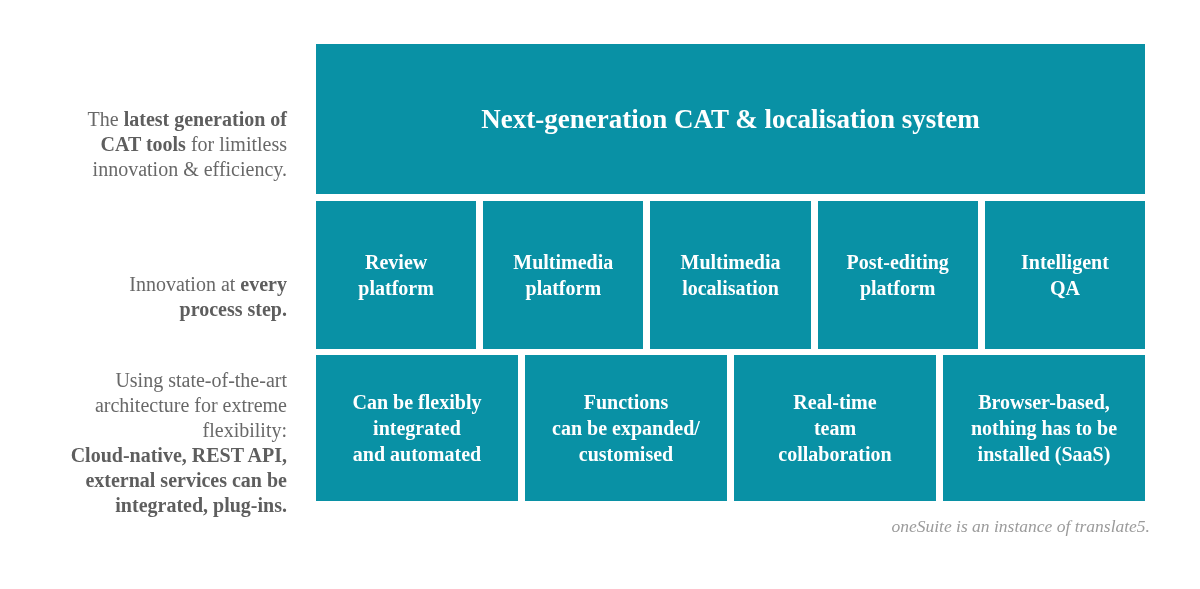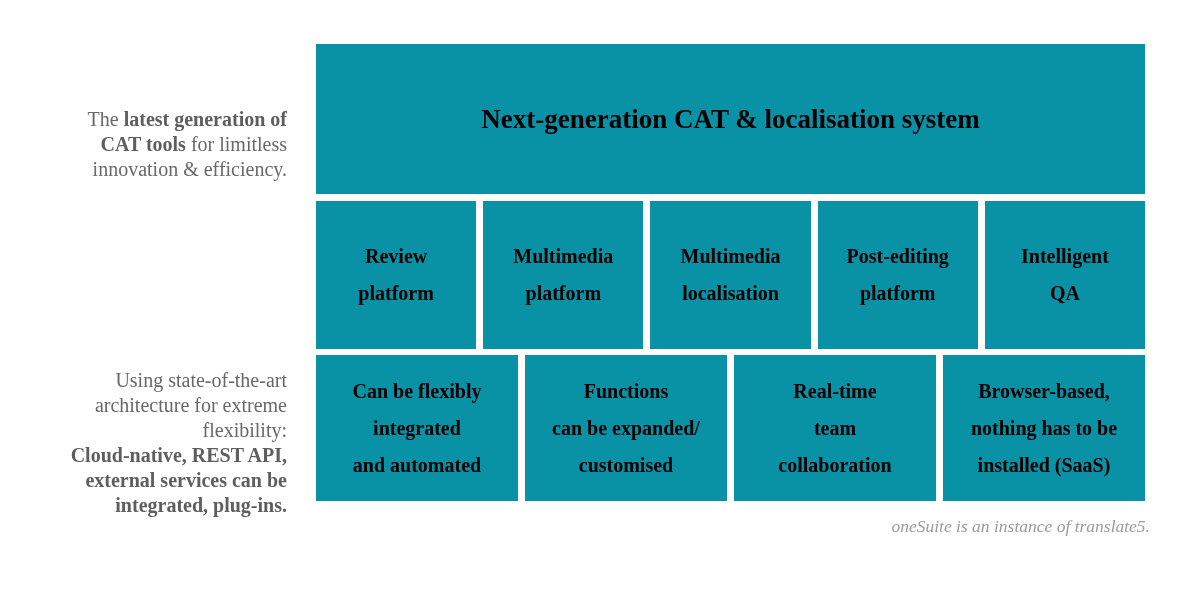--- a/index.html
+++ b/index.html
@@ -31,21 +31,21 @@
     font-weight: bold;
     color: #5e5e5e;
   }
   #note-1 { top: 82px; }
   #note-2 { top: 247px; }
   #note-3 { top: 343px; }
 
   
   .teal-box {
     background: #0991a5;
-    color: #000000;
+    color: #ffffff;
     display: flex;
     align-items: center;
     justify-content: center;
     text-align: center;
     font-weight: bold;
     white-space: pre-line;
   }
 
   #header-box {
     position: absolute;
@@ -68,21 +68,21 @@
     height: 148px;
   }
   #feature-row {
     top: 355px;
     height: 146px;
     border-radius: 29px;
   }
   .box-row .teal-box {
     flex: 1 1 0;
     font-size: 20px;
-    line-height: 37px;
+    line-height: 26px;
   }
 
   
   #footnote {
     position: absolute;
     right: 50px;
     top: 516px;
     font-style: italic;
     color: #9b9b9b;
     font-size: 17.5px;
@@ -92,20 +92,24 @@
 <body>
 
 <div id="canvas">
 
   <div class="note" id="note-1">
     <span>The </span><span class="seg-bold">latest generation of
 CAT tools</span><span> for limitless
 innovation &amp; efficiency.</span>
   </div>
 
+  <div class="note" id="note-2">
+    <span>Innovation at </span><span class="seg-bold">every
+process step.</span>
+  </div>
 
   <div class="note" id="note-3">
     <span>Using state-of-the-art
 architecture for extreme
 flexibility:</span><span class="seg-bold">
 Cloud-native, REST API,
 external services can be
 integrated, plug-ins.</span>
   </div>
 

